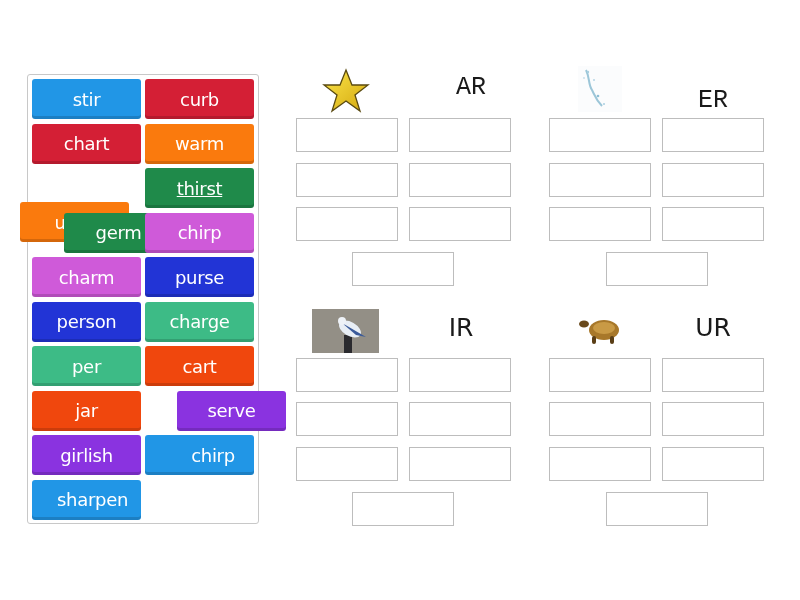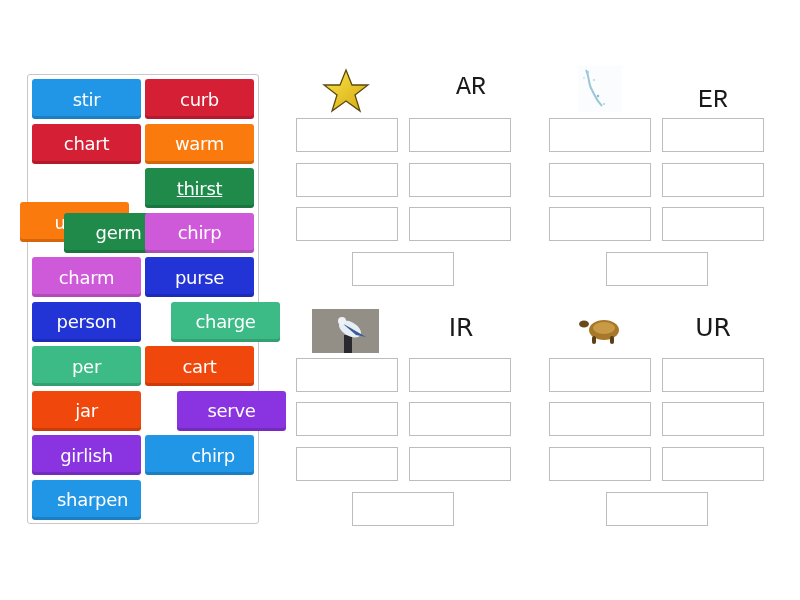--- a/index.html
+++ b/index.html
@@ -26,21 +26,21 @@
     <div class="tile" style="left: 145px; top: 79px; background: linear-gradient(rgb(212, 31, 53), rgb(212, 31, 53)) rgb(212, 31, 53);">curb</div>
     <div class="tile" style="left: 32px; top: 123.5px; background: linear-gradient(rgb(212, 31, 53), rgb(212, 31, 53)) rgb(212, 31, 53);">chart</div>
     <div class="tile" style="left: 145px; top: 123.5px; background: linear-gradient(rgb(250, 122, 13), rgb(250, 122, 13)) rgb(250, 122, 13);">warm</div>
     <div class="tile" style="left: 20px; top: 168px; background: linear-gradient(rgb(250, 122, 13), rgb(250, 122, 13)) rgb(250, 122, 13); margin-top: 34px;">urge</div>
     <div class="tile" style="left: 145px; top: 168px; background: linear-gradient(rgb(31, 138, 74), rgb(31, 138, 74)) rgb(31, 138, 74); text-decoration: underline;">thirst</div>
     <div class="tile" style="left: 32px; top: 212.5px; background: linear-gradient(rgb(31, 138, 74), rgb(31, 138, 74)) rgb(31, 138, 74); margin-left: 32px;">germ</div>
     <div class="tile" style="left: 145px; top: 212.5px; background: linear-gradient(rgb(207, 90, 217), rgb(207, 90, 217)) rgb(207, 90, 217);">chirp</div>
     <div class="tile" style="left: 32px; top: 257px; background: linear-gradient(rgb(207, 90, 217), rgb(207, 90, 217)) rgb(207, 90, 217);">charm</div>
     <div class="tile" style="left: 145px; top: 257px; background: linear-gradient(rgb(34, 52, 214), rgb(34, 52, 214)) rgb(34, 52, 214);">purse</div>
     <div class="tile" style="left: 32px; top: 301.5px; background: linear-gradient(rgb(34, 52, 214), rgb(34, 52, 214)) rgb(34, 52, 214);">person</div>
-    <div class="tile" style="left: 145px; top: 301.5px; background: linear-gradient(rgb(61, 187, 134), rgb(61, 187, 134)) rgb(61, 187, 134); margin-left: 26px;">charge</div>
+    <div class="tile" style="left: 145px; top: 301.5px; background: linear-gradient(rgb(61, 187, 134), rgb(61, 187, 134)) rgb(61, 187, 134);">charge</div>
     <div class="tile" style="left: 32px; top: 346px; background: linear-gradient(rgb(61, 187, 134), rgb(61, 187, 134)) rgb(61, 187, 134);">per</div>
     <div class="tile" style="left: 145px; top: 346px; background: linear-gradient(rgb(240, 71, 13), rgb(240, 71, 13)) rgb(240, 71, 13);">cart</div>
     <div class="tile" style="left: 32px; top: 390.5px; background: linear-gradient(rgb(240, 71, 13), rgb(240, 71, 13)) rgb(240, 71, 13);">jar</div>
     <div class="tile" style="left: 145px; top: 390.5px; background: linear-gradient(rgb(138, 51, 224), rgb(138, 51, 224)) rgb(138, 51, 224); margin-left: 32px;">serve</div>
     <div class="tile" style="left: 32px; top: 435px; background: linear-gradient(rgb(138, 51, 224), rgb(138, 51, 224)) rgb(138, 51, 224);">girlish</div>
     <div class="tile" style="left: 145px; top: 435px; background: linear-gradient(rgb(33, 150, 230), rgb(33, 150, 230)) rgb(33, 150, 230); padding-left: 27px;">chirp</div>
     <div class="tile" style="left: 32px; top: 479.5px; background: linear-gradient(rgb(33, 150, 230), rgb(33, 150, 230)) rgb(33, 150, 230); padding-left: 12px;">sharpen</div>
   </div>
 
 <div>

